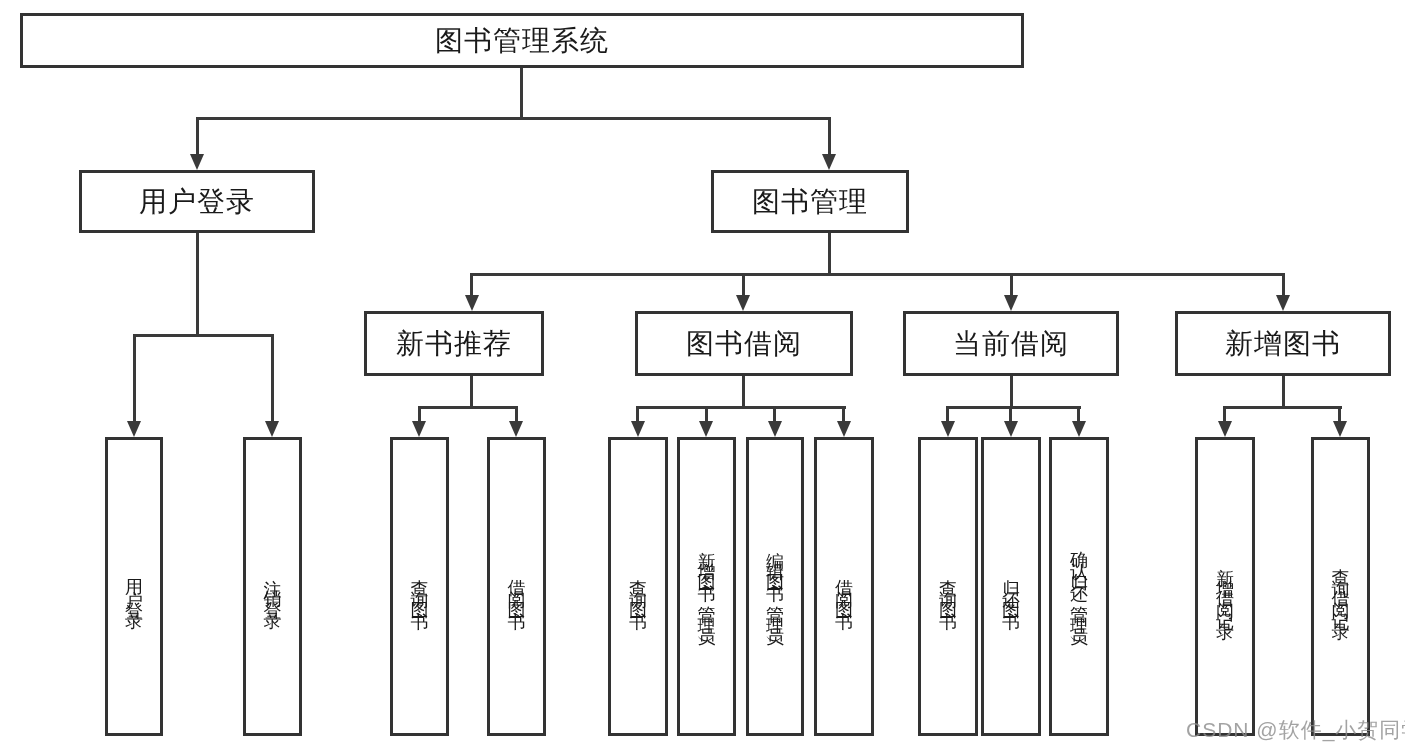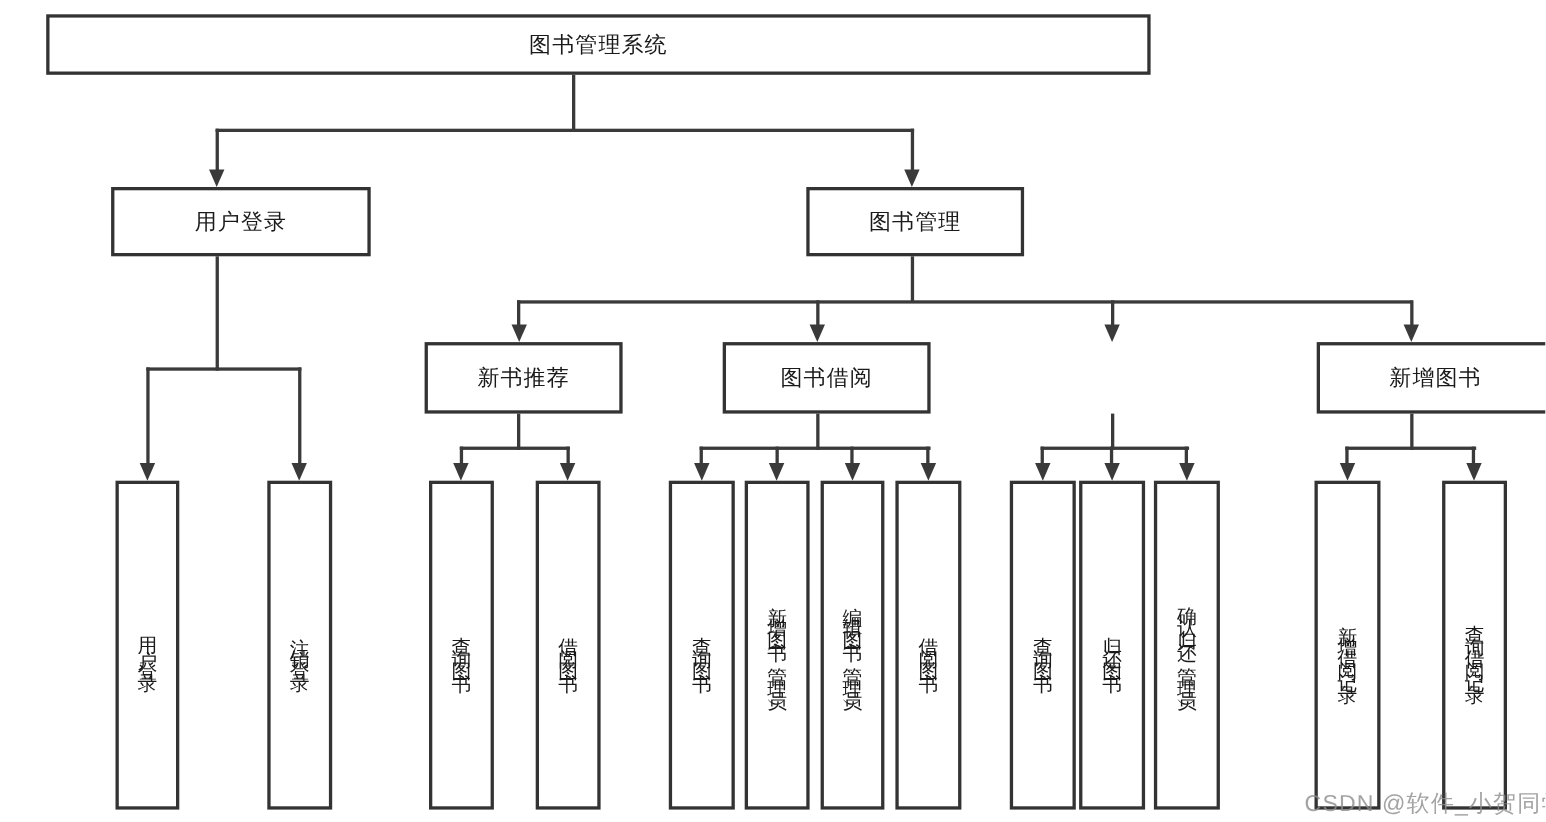--- a/index.html
+++ b/index.html
@@ -1,20 +1,20 @@
 <!DOCTYPE html>
 <html><head>
 <meta charset="utf-8">
 <style>
   html,body{margin:0;padding:0;background:#ffffff;}
   body{font-family:"Liberation Sans","DejaVu Sans",sans-serif;}
   .canvas{position:relative;width:1405px;height:747px;background:#ffffff;overflow:hidden;}
   .box{position:absolute;background:#ffffff;border:3px solid #333333;box-sizing:border-box;
        display:flex;align-items:center;justify-content:center;color:#1a1a1a;}
-  .hbox{font-size:20px;letter-spacing:1px;margin-left:22px;}
+  .hbox{font-size:28px;letter-spacing:1px;}
   .leaf{top:437px;height:299px;}
   .vtext{writing-mode:vertical-rl;text-orientation:mixed;font-size:18px;letter-spacing:11px;line-height:1;}
   .vl{position:absolute;width:3px;background:#3a3a3a;}
   .hl{position:absolute;height:3px;background:#3a3a3a;}
   .arrow{position:absolute;width:0;height:0;border-left:7px solid transparent;
          border-right:7px solid transparent;border-top:16px solid #3a3a3a;}
   .watermark{position:absolute;left:1186px;top:716px;font-size:21px;color:rgba(140,140,140,0.8);
              white-space:nowrap;z-index:5;letter-spacing:1px;}
 </style>
 </head>
@@ -54,22 +54,25 @@
   <i class="vl" style="left:1010px;top:273px;height:25px"></i>
   <i class="vl" style="left:1282px;top:273px;height:25px"></i>
   <i class="arrow" style="left:465px;top:295px"></i>
   <i class="arrow" style="left:736px;top:295px"></i>
   <i class="arrow" style="left:1004px;top:295px"></i>
   <i class="arrow" style="left:1276px;top:295px"></i>
 
   <div class="box hbox" style="left:364px;top:311px;width:180px;height:65px">
     <span>新书推荐</span>
   </div>
-  <div class="box hbox" style="left:635px;top:311px;width:189px;height:65px">
+  <div class="box hbox" style="left:635px;top:311px;width:218px;height:65px">
     <span>图书借阅</span>
+  </div>
+  <div class="box hbox" style="left:903px;top:311px;width:216px;height:65px">
+    <span>当前借阅</span>
   </div>
   <div class="box hbox" style="left:1175px;top:311px;width:216px;height:65px">
     <span>新增图书</span>
   </div>
 
   <i class="vl" style="left:470px;top:376px;height:33px"></i>
   <i class="hl" style="left:418px;top:406px;width:100px"></i>
   <i class="vl" style="left:418px;top:406px;height:18px"></i>
   <i class="vl" style="left:515px;top:406px;height:18px"></i>
   <i class="arrow" style="left:412px;top:421px"></i>

